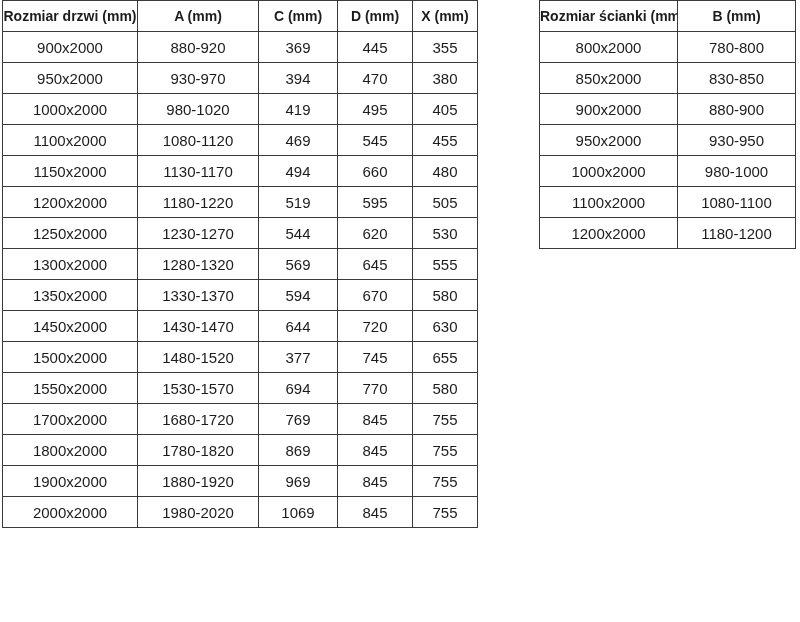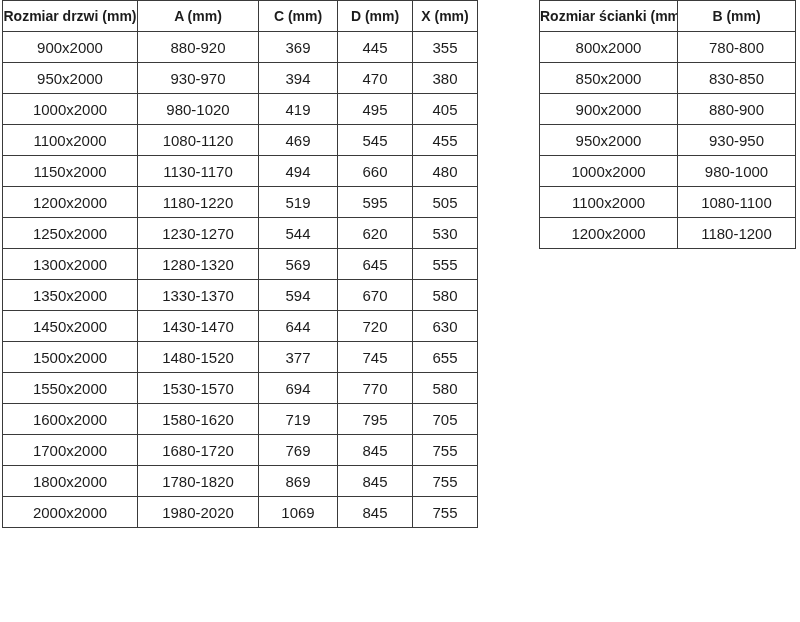--- a/index.html
+++ b/index.html
@@ -153,37 +153,37 @@
           <td>655</td>
         </tr>
         <tr>
           <td>1550x2000</td>
           <td>1530-1570</td>
           <td>694</td>
           <td>770</td>
           <td>580</td>
         </tr>
         <tr>
-          <td>1600x2000</td>
-          <td>1580-1620</td>
-          <td>719</td>
-          <td>795</td>
-          <td>705</td>
-        </tr>
-        <tr>
           <td>1700x2000</td>
           <td>1680-1720</td>
           <td>769</td>
           <td>845</td>
           <td>755</td>
         </tr>
         <tr>
           <td>1800x2000</td>
           <td>1780-1820</td>
           <td>869</td>
+          <td>845</td>
+          <td>755</td>
+        </tr>
+        <tr>
+          <td>1900x2000</td>
+          <td>1880-1920</td>
+          <td>969</td>
           <td>845</td>
           <td>755</td>
         </tr>
         <tr>
           <td>2000x2000</td>
           <td>1980-2020</td>
           <td>1069</td>
           <td>845</td>
           <td>755</td>
         </tr>

